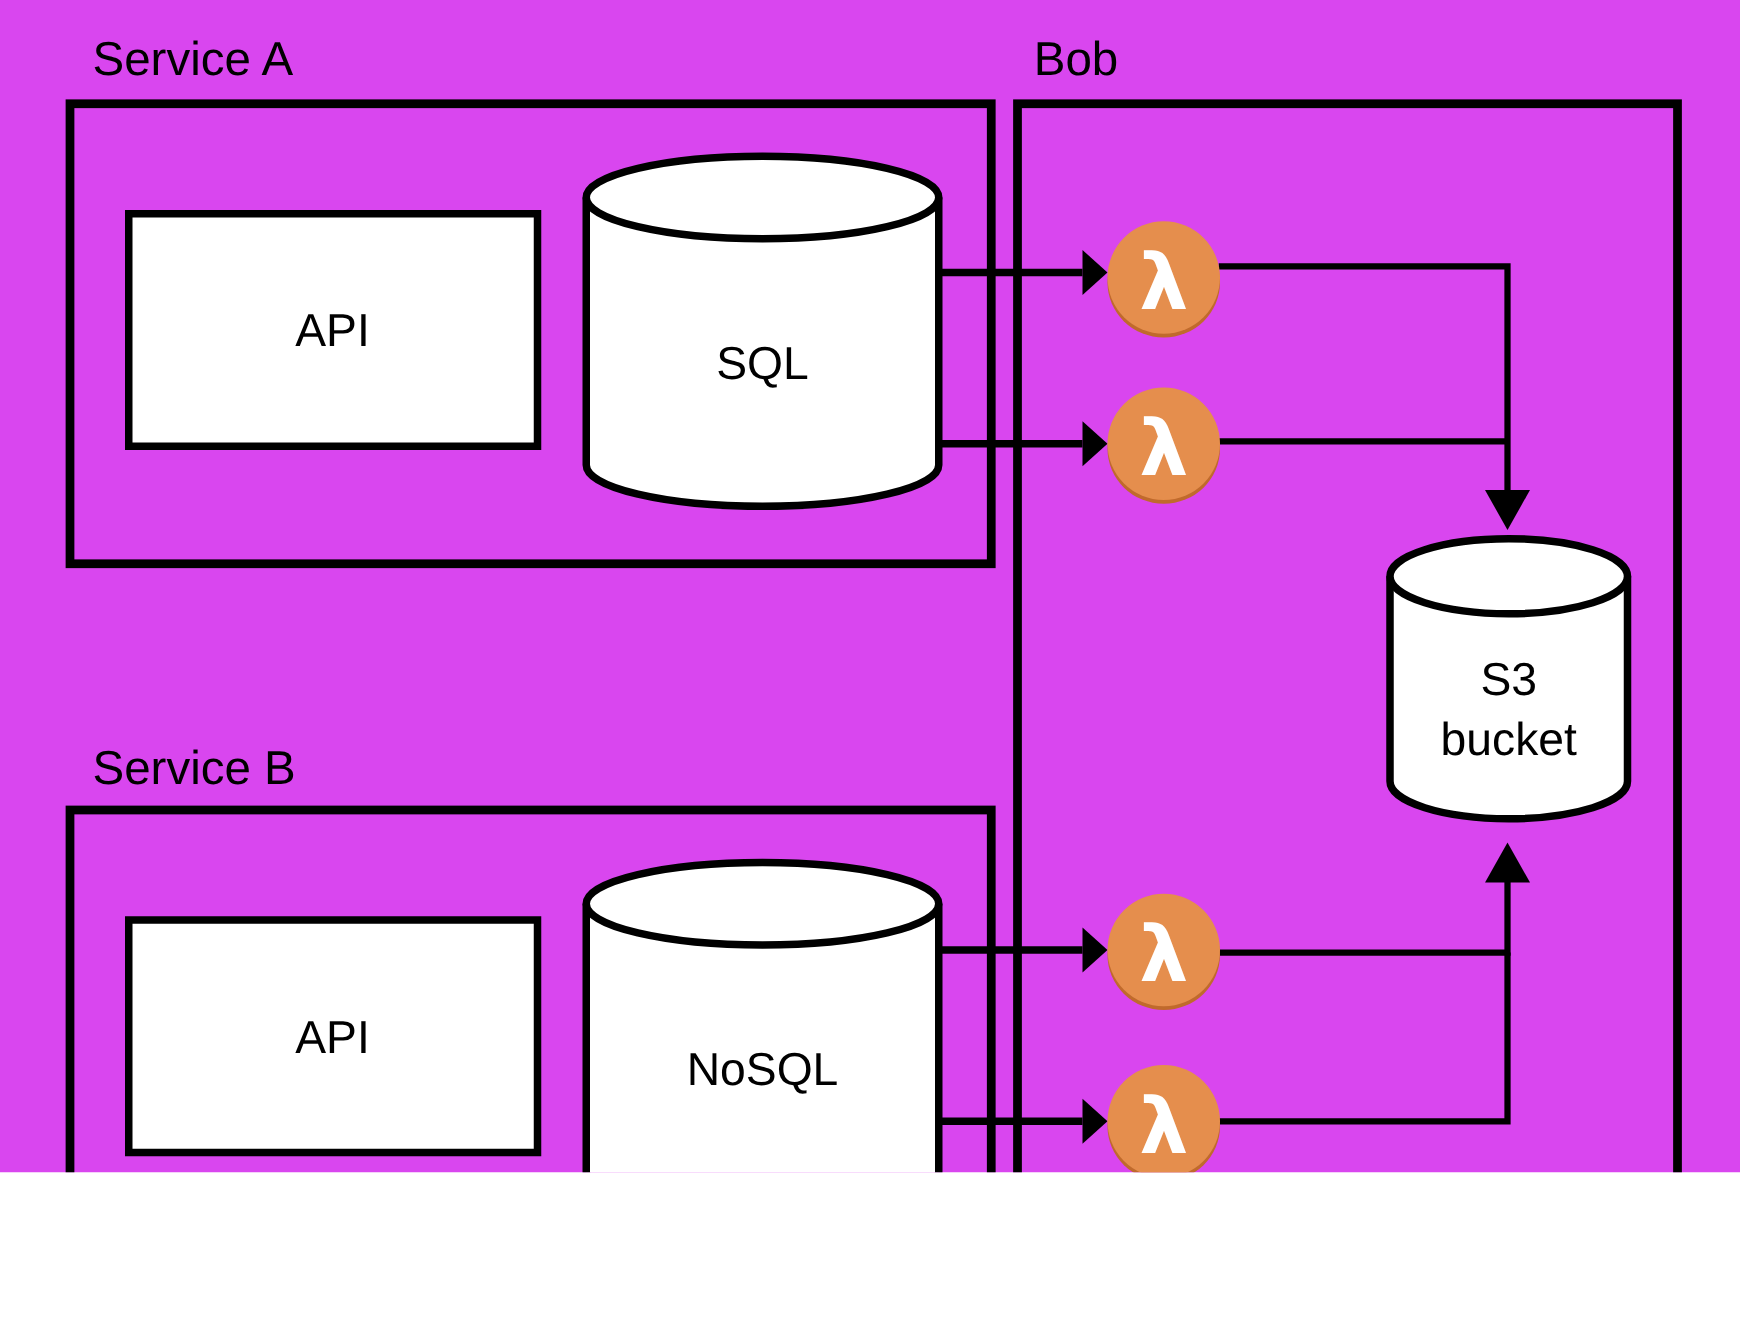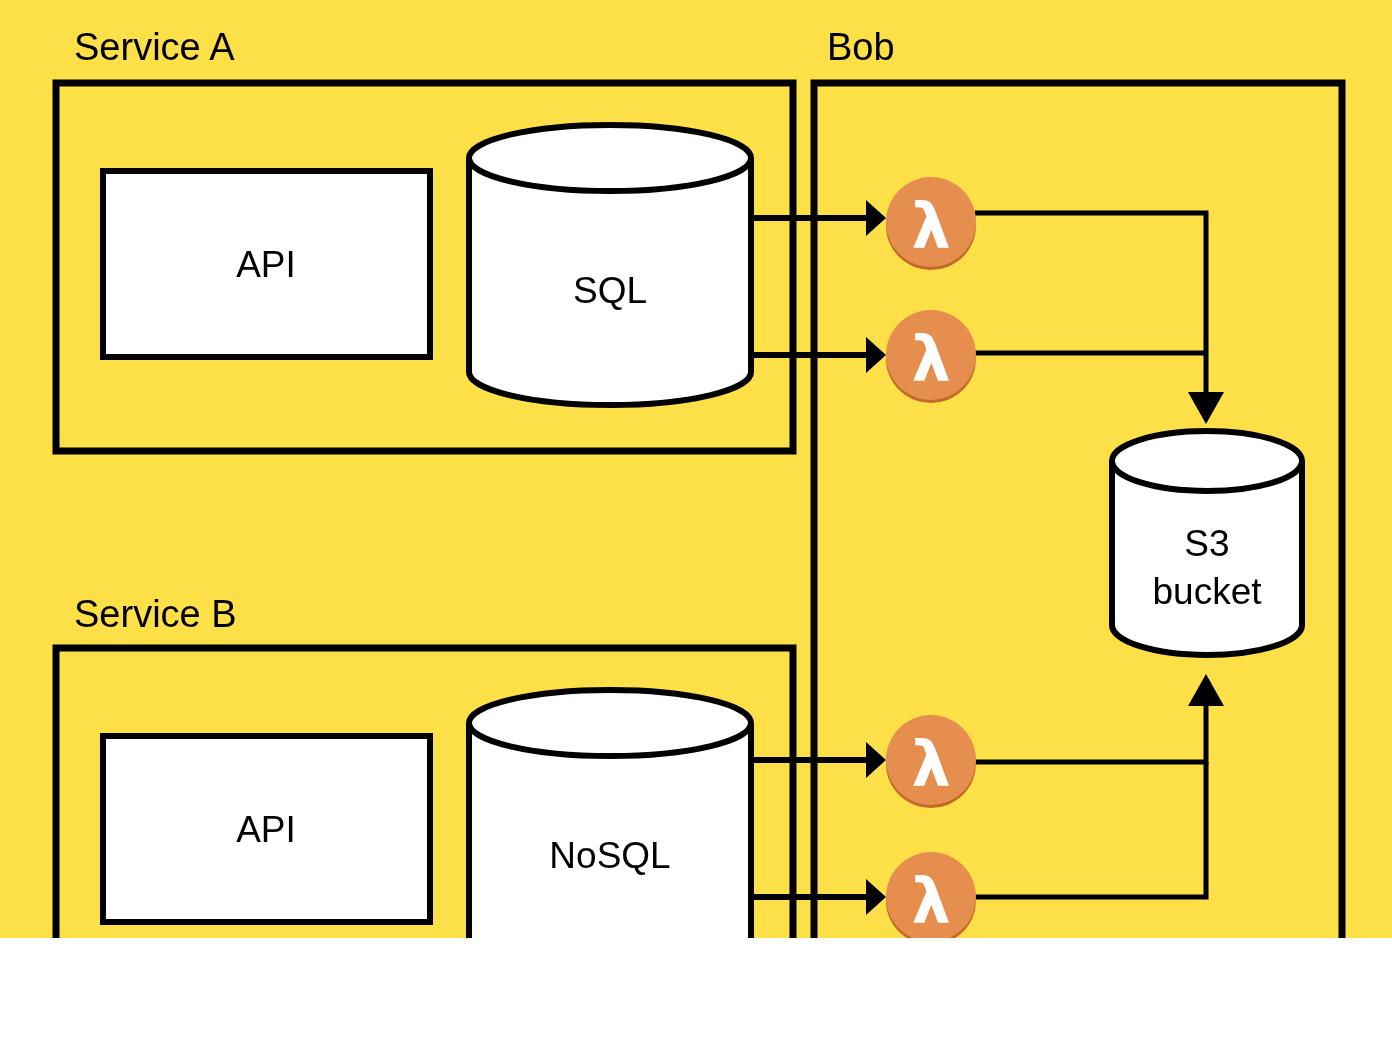--- a/index.html
+++ b/index.html
@@ -7,21 +7,21 @@
     padding: 0;
     background: #ffffff;
   }
   body {
     font-family: "Liberation Sans", sans-serif;
   }
   #canvas {
     position: relative;
     width: 1392px;
     height: 938px;
-    background: #fde047;
+    background: #d946ef;
     overflow: hidden;
   }
   #diagram-svg {
     position: absolute;
     left: 0;
     top: 0;
     width: 1392px;
     height: 1062px;
   }
   .grp-label {

